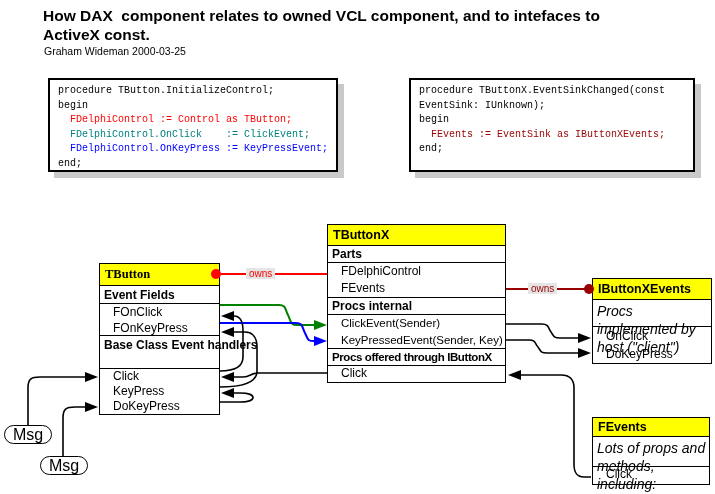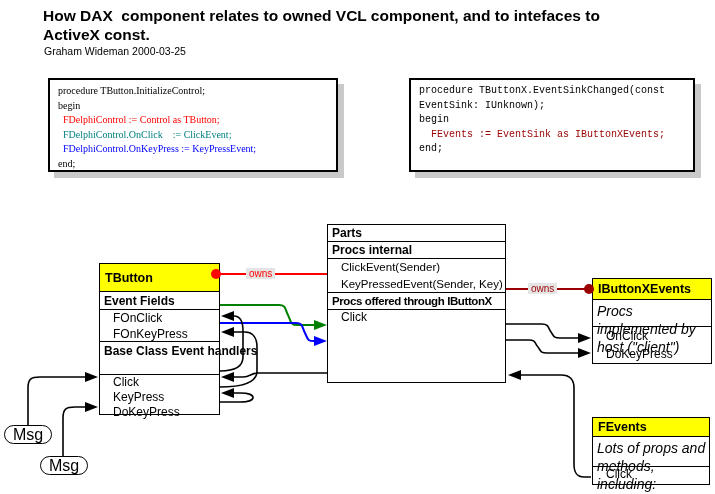--- a/index.html
+++ b/index.html
@@ -63,54 +63,59 @@
 <body>
 
 <div id="canvas">
 
   <div id="title-block">
     <div class="title-line">How DAX  component relates to owned VCL component, and to intefaces to</div>
     <div class="title-line">ActiveX const.</div>
   </div>
   <div id="subtitle">Graham Wideman 2000-03-25</div>
 
-  <div class="code-box" style="left:48px;top:78px;width:290px;height:94px;font-family:Liberation Serif, serif;">
+  <div class="code-box" style="left:48px;top:78px;width:290px;height:94px;">
     <div class="code-line c-black">procedure TButton.InitializeControl;</div>
     <div class="code-line c-black">begin</div>
     <div class="code-line c-red">  FDelphiControl := Control as TButton;</div>
     <div class="code-line c-teal">  FDelphiControl.OnClick    := ClickEvent;</div>
     <div class="code-line c-blue">  FDelphiControl.OnKeyPress := KeyPressEvent;</div>
     <div class="code-line c-black">end;</div>
   </div>
 
   <div class="code-box" style="left:409px;top:78px;width:286px;height:94px;">
     <div class="code-line c-black">procedure TButtonX.EventSinkChanged(const</div>
     <div class="code-line c-black">EventSink: IUnknown);</div>
     <div class="code-line c-black">begin</div>
     <div class="code-line c-maroon">  FEvents := EventSink as IButtonXEvents;</div>
     <div class="code-line c-black">end;</div>
   </div>
 
   <div class="box" style="left:99px;top:263px;width:121px;height:152px;">
-    <div class="bhd" style="height:28px;">TButton</div>
+    <div class="bhd" style="height:22px;font-family:Liberation Serif, serif;">TButton</div>
     <div class="bsect" style="height:18px;">Event Fields</div>
     <div class="bcell" style="height:32px;">
       <div class="brow" style="height:16px;line-height:16px;">FOnClick</div>
       <div class="brow" style="height:16px;line-height:16px;">FOnKeyPress</div>
     </div>
     <div class="bsect two" style="height:33px;">Base Class Event handlers</div>
     <div class="bcell last">
       <div class="brow" style="height:15px;line-height:15px;">Click</div>
       <div class="brow" style="height:15px;line-height:15px;">KeyPress</div>
       <div class="brow" style="height:14px;line-height:14px;">DoKeyPress</div>
     </div>
   </div>
 
   <div class="box" style="left:327px;top:224px;width:179px;height:159px;">
+    <div class="bhd" style="height:21px;">TButtonX</div>
     <div class="bsect" style="height:16.5px;">Parts</div>
+    <div class="bcell" style="height:35px;">
+      <div class="brow" style="height:17.5px;line-height:17.5px;">FDelphiControl</div>
+      <div class="brow" style="height:17.5px;line-height:17.5px;">FEvents</div>
+    </div>
     <div class="bsect" style="height:17px;">Procs internal</div>
     <div class="bcell" style="height:34px;font-size:11.5px;">
       <div class="brow" style="height:17px;line-height:17px;">ClickEvent(Sender)</div>
       <div class="brow" style="height:17px;line-height:17px;">KeyPressedEvent(Sender, Key)</div>
     </div>
     <div class="bsect tight" style="height:17px;">Procs offered through IButtonX</div>
     <div class="bcell last">
       <div class="brow" style="height:15px;line-height:15px;">Click</div>
     </div>
   </div>

